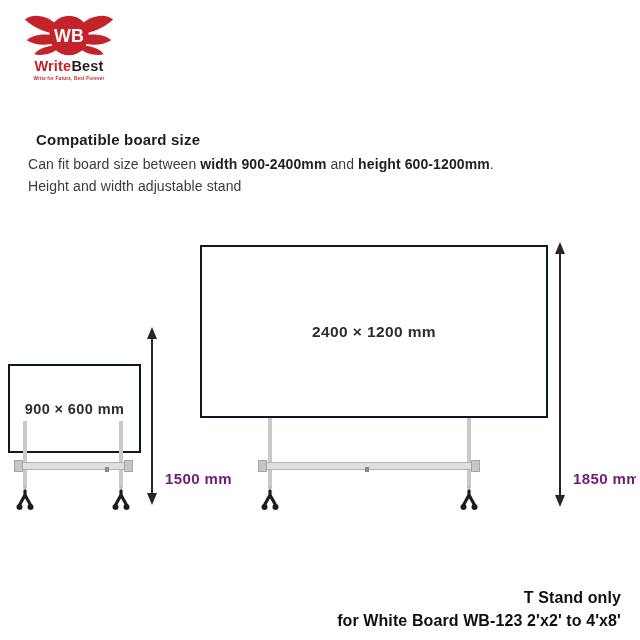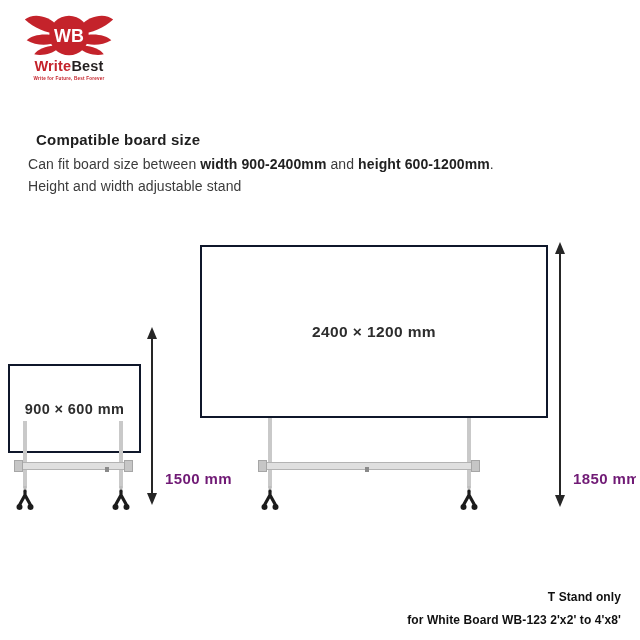--- a/index.html
+++ b/index.html
@@ -140,21 +140,21 @@
   }
   .label-small { left: 165px; top: 470px; }
   .label-large { left: 573px; top: 470px; }
 
   
   .footer {
     position: absolute;
     right: 15px;
     top: 586px;
     text-align: right;
-    font-size: 12px;
+    font-size: 16px;
     font-weight: 700;
     color: #101010;
     line-height: 23px;
     letter-spacing: 0.1px;
   }
 </style>
 </head>
 <body>
 
 <div class="canvas">

